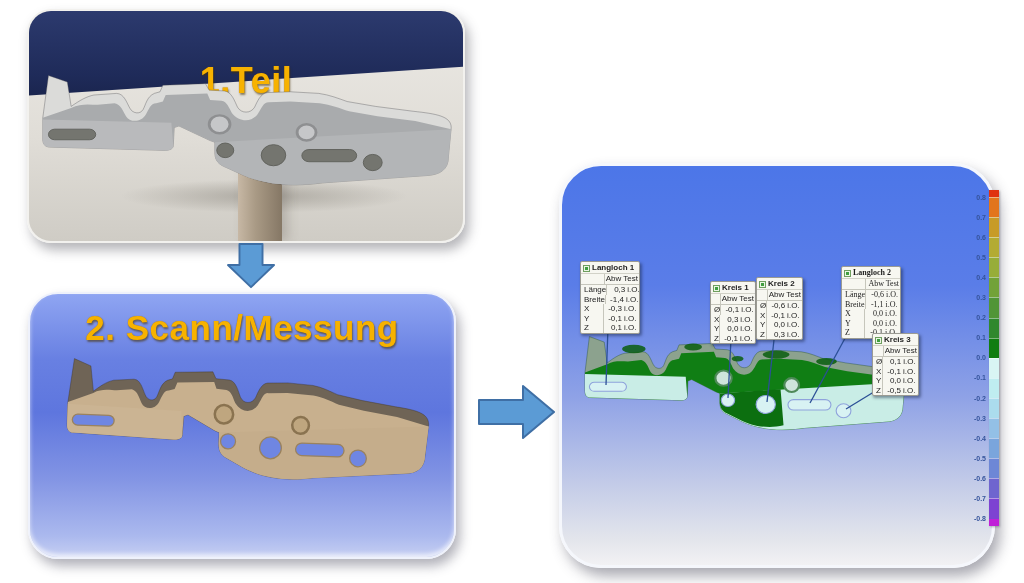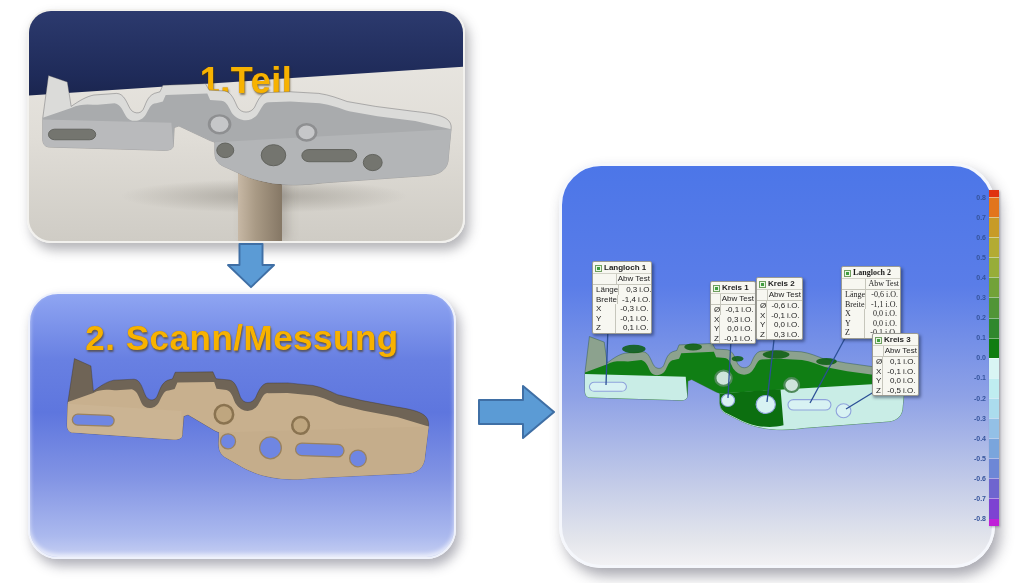--- a/index.html
+++ b/index.html
@@ -29,21 +29,21 @@
   
   .arrow{position:absolute;}
   #arrow-down{left:226px;top:242px;width:50px;height:48px;}
   #arrow-right{left:477px;top:383px;width:80px;height:58px;}
 
   
   #panel2{left:28px;top:292px;width:424px;height:263px;border-radius:30px;
           background:linear-gradient(180deg,#8FA5F2 0%,#6880E2 25%,#5E76DE 45%,#8294E4 70%,#ABB9EE 92%,#C6CFF2 100%);
           border:2px solid #eef1fb;
           box-shadow:4px 7px 12px rgba(60,60,80,.4), inset 0 -3px 4px rgba(255,255,255,.65);}
-  #p2-title{top:24px;font-size:35px;}
+  #p2-title{top:14px;font-size:35px;}
 
   
   #panel3{left:559px;top:163px;width:430px;height:399px;border-radius:42px;
           background:linear-gradient(180deg,#4C76E8 0%,#5A7DE8 30%,#8FA2E6 58%,#C4CCE8 80%,#E4E6EC 94%,#F2F2F4 100%);
           border:3px solid #f5f7fc;
           box-shadow:5px 8px 14px rgba(50,50,70,.42);}
   #p3-title{top:8px;font-size:45px;}
   #p3-lines{position:absolute;left:0;top:0;width:430px;height:399px;}
 
   
@@ -154,21 +154,21 @@
   <svg id="p3-lines">
     <g stroke="#2B4F96" stroke-width="1.3" fill="none">
       <line x1="46" y1="161" x2="44" y2="219"></line>
       <line x1="169" y1="173" x2="166" y2="232"></line>
       <line x1="213" y1="165" x2="205" y2="236"></line>
       <line x1="288" y1="163" x2="248" y2="237"></line>
       <line x1="320" y1="221" x2="284" y2="243"></line>
     </g>
   </svg>
 
-  <div class="mtable" style="left:18px;top:95px;width:58px;margin-left:12px;">
+  <div class="mtable" style="left:18px;top:95px;width:58px;">
       <div class="mt-title">
         <span class="mt-icon"></span>
         <span>Langloch 1</span>
       </div>
       <div class="mt-row mt-header">
         <span class="mt-label"></span>
         <span class="mt-vs">Abw Test</span>
       </div>
       <div class="mt-row">
         <span class="mt-label">Länge</span>

